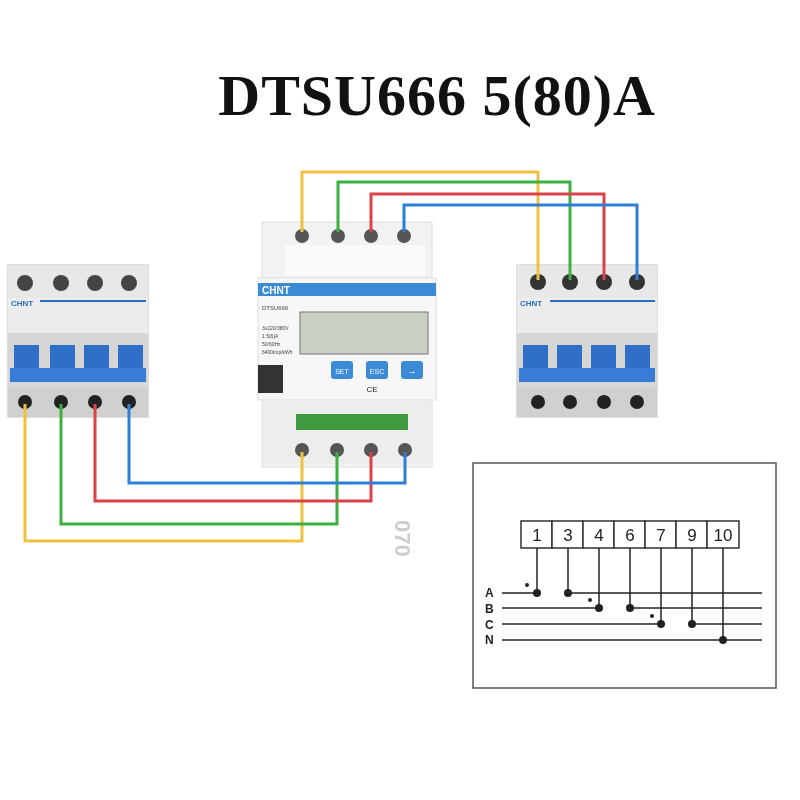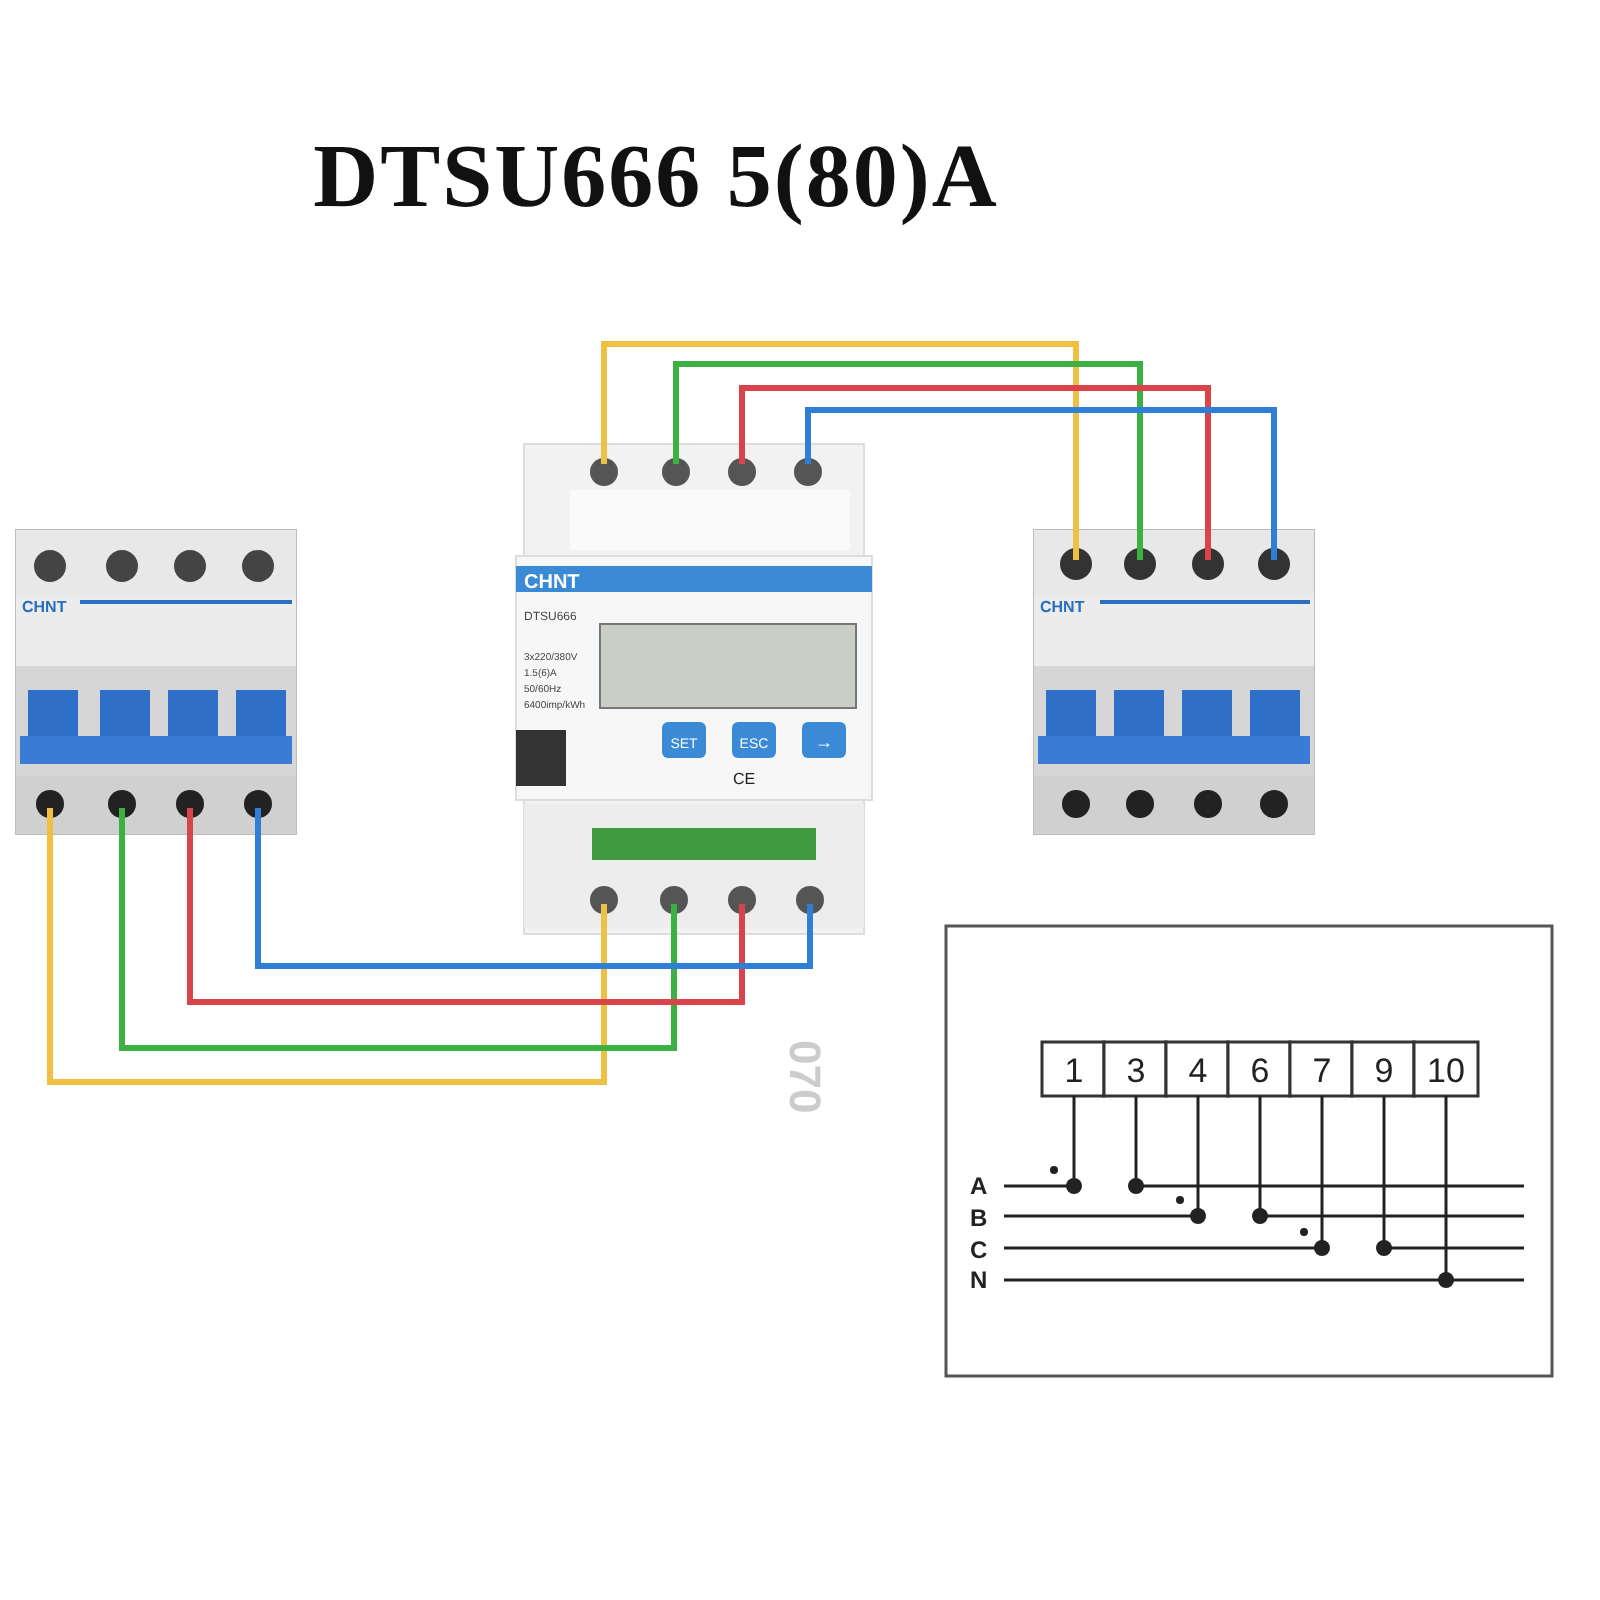--- a/index.html
+++ b/index.html
@@ -1,17 +1,17 @@
 <!DOCTYPE html>
 <html><head>
 <meta charset="utf-8">
 <style>
   html,body{margin:0;padding:0;background:#fff;}
   #stage{position:relative;width:800px;height:800px;background:#fff;overflow:hidden;font-family:"Liberation Sans",sans-serif;}
-  #title{position:absolute;left:0;top:62px;width:656px;text-align:center;font-family:"Liberation Serif",serif;font-weight:bold;font-size:45px;color:#111;letter-spacing:1px;}
+  #title{position:absolute;left:0;top:62px;width:656px;text-align:right;font-family:"Liberation Serif",serif;font-weight:bold;font-size:58px;color:#111;letter-spacing:1px;}
   svg{position:absolute;left:0;top:0;}
   .lbl{font-family:"Liberation Sans",sans-serif;}
 </style>
 </head>
 <body>
 
 <div id="stage">
   <div id="title">DTSU666 5(80)A</div>
 
   <svg width="800" height="800" viewBox="0 0 800 800">

